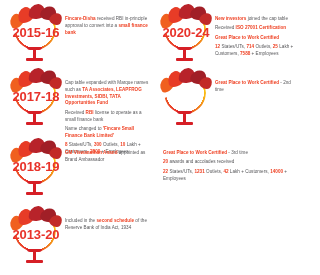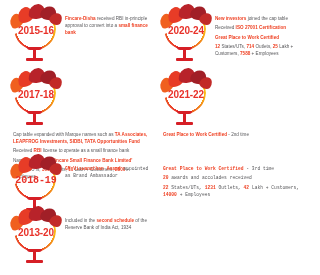--- a/index.html
+++ b/index.html
@@ -22,22 +22,22 @@
   }
   .milestone {
     position: absolute;
     display: flex;
     align-items: flex-start;
   }
   
   .col-l { left: 10px; width: 140px; }
   .col-r { left: 160px; width: 140px; }
   .row-1 { top: 6px; }
-  .row-2 { top: 70px; flex-direction: column; }
-  .row-3 { top: 156px; font-family: Liberation Mono, monospace; }
+  .row-2 { top: 70px; }
+  .row-3 { top: 140px; }
   .row-4 { top: 208px; }
 
   
   .emblem {
     position: relative;
     width: 52px;
     height: 60px;
     flex: 0 0 52px;
   }
   .emblem .ring-wrap {
@@ -93,21 +93,21 @@
   .p4 { left: 27px; top: 2px;  width: 16px; height: 14px; background: #a11f27; transform: rotate(14deg); }
   .p5 { left: 35px; top: 8px;  width: 12px; height: 12px; background: #c22b28; transform: rotate(30deg); }
 
   
   .year {
     position: absolute;
     left: 1px;
     top: 19px;
     width: 50px;
     text-align: center;
-    font-size: 10px;
+    font-size: 13px;
     font-weight: bold;
     letter-spacing: -0.1px;
     color: #e8322a;
     white-space: nowrap;
   }
   
   .stem {
     position: absolute;
     left: 23px;
     top: 43px;
@@ -239,21 +239,20 @@
       <div class="petals">
         <span class="petal p1"></span>
         <span class="petal p2"></span>
         <span class="petal p3"></span>
         <span class="petal p4"></span>
         <span class="petal p5"></span>
       </div>
       <div class="cup"></div>
       <div class="stem"></div>
       <div class="base"></div>
-      <div class="year">2021-22</div>
     </div>
     <div class="content">
         <p class="line"><span class="hl">Great Place to Work Certified</span><span> - 2nd time</span></p>
       </div>
   </div>
 
   <div class="milestone col-l row-3">
     <div class="emblem">
       <div class="ring-wrap">
         <div class="ring"></div>

